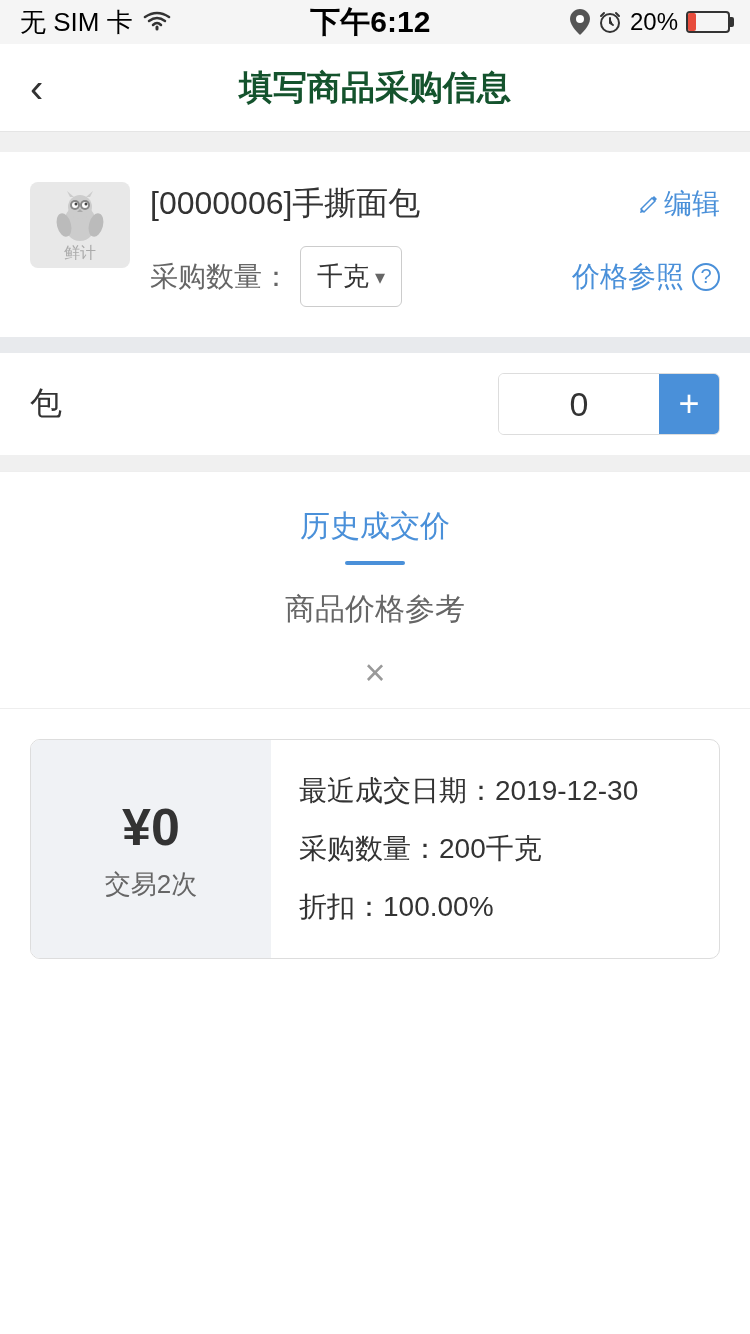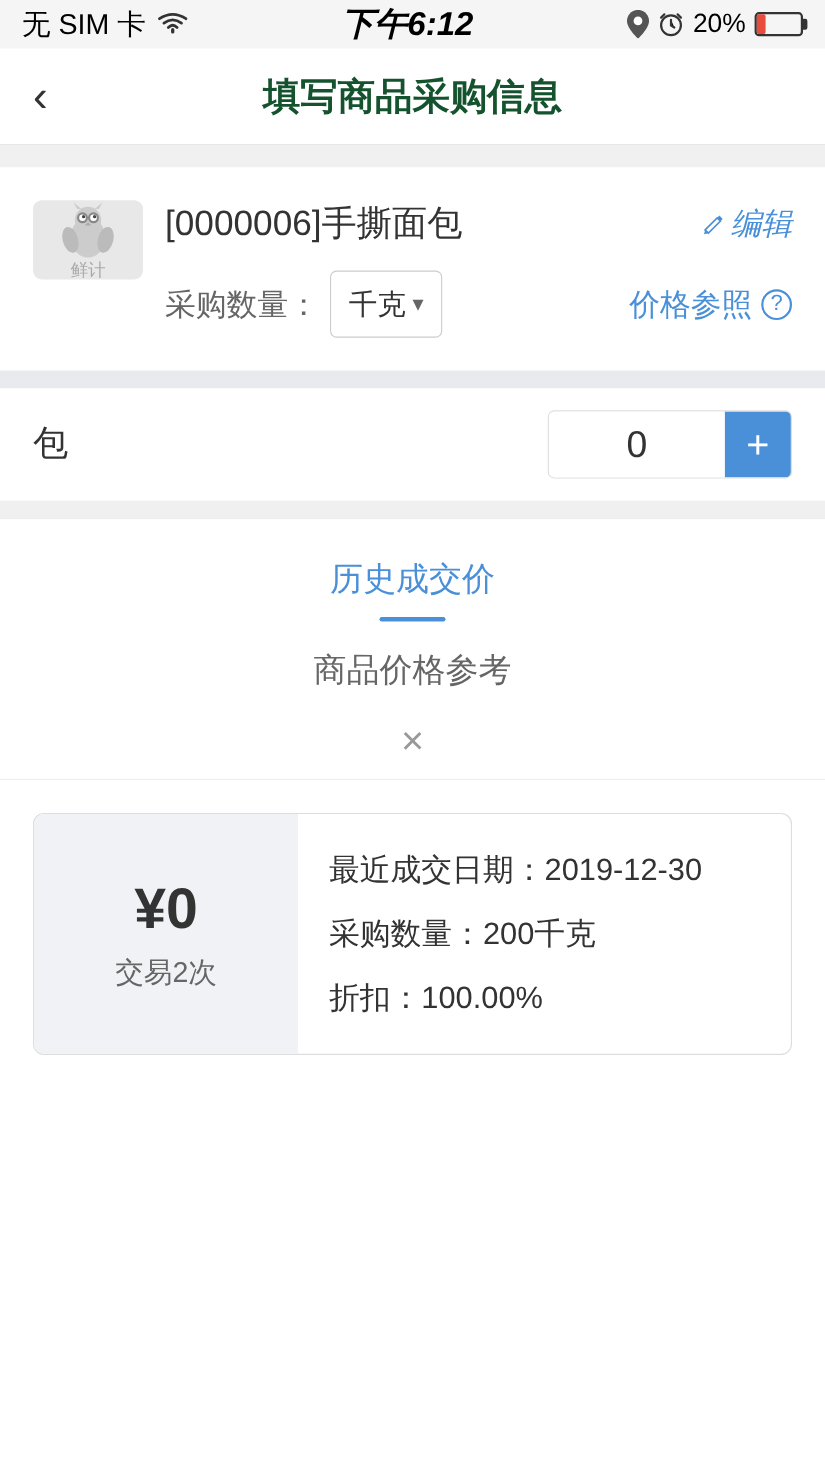--- a/index.html
+++ b/index.html
@@ -26,21 +26,20 @@
     }
     .status-left {
       display: flex;
       align-items: center;
       gap: 10px;
       font-size: 26px;
     }
     .status-center {
       font-size: 30px;
       font-weight: 600;
-      font-style: italic;
     }
     .status-right {
       display: flex;
       align-items: center;
       gap: 8px;
       font-size: 24px;
     }
     .battery-icon {
       width: 44px;
       height: 22px;
@@ -100,21 +99,21 @@
       margin-top: 20px;
       padding: 30px;
     }
     .product-row {
       display: flex;
       align-items: flex-start;
       gap: 20px;
     }
     .product-thumbnail {
       width: 100px;
-      height: 72px;
+      height: 86px;
       background: #e8e8e8;
       border-radius: 8px;
       display: flex;
       align-items: center;
       justify-content: center;
       flex-shrink: 0;
       overflow: hidden;
     }
     .product-thumbnail-inner {
       display: flex;
@@ -140,21 +139,20 @@
       color: #333;
       font-weight: 500;
     }
     .edit-link {
       font-size: 28px;
       color: #4a90d9;
       display: flex;
       align-items: center;
       gap: 4px;
       cursor: pointer;
-      font-style: italic;
     }
     .unit-row {
       display: flex;
       align-items: center;
       justify-content: space-between;
     }
     .unit-left {
       display: flex;
       align-items: center;
       gap: 10px;

